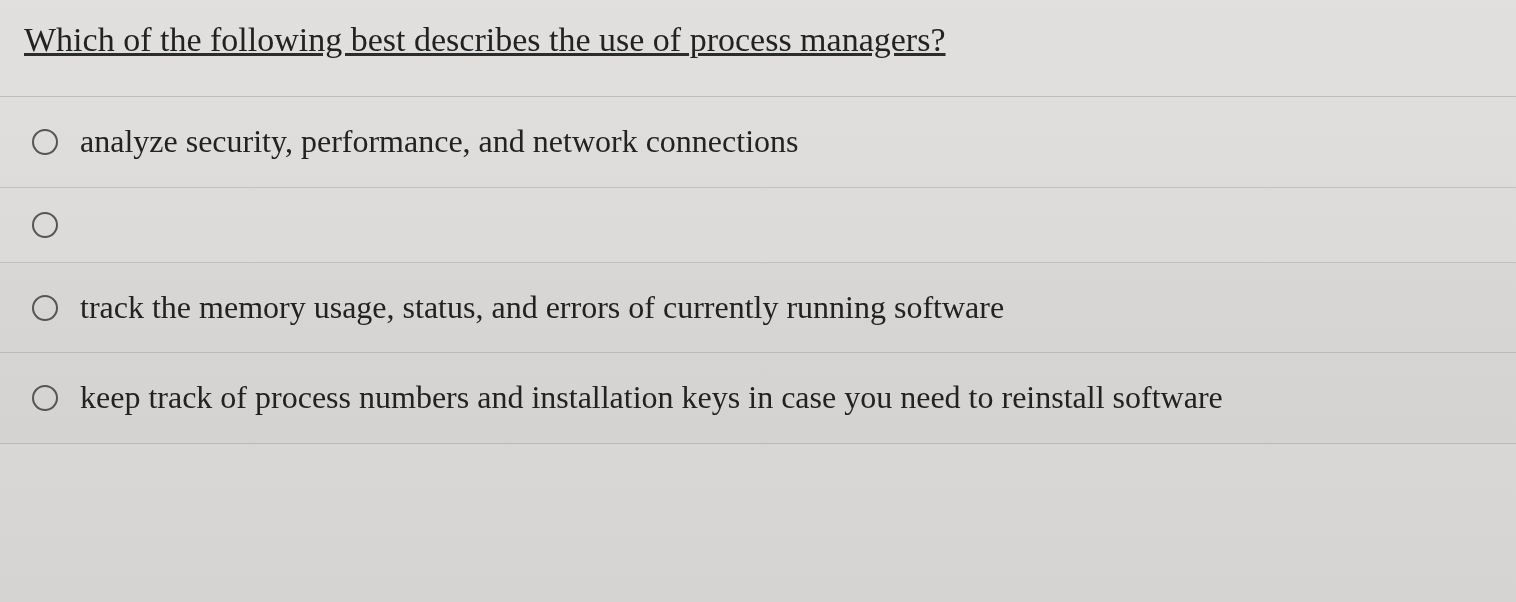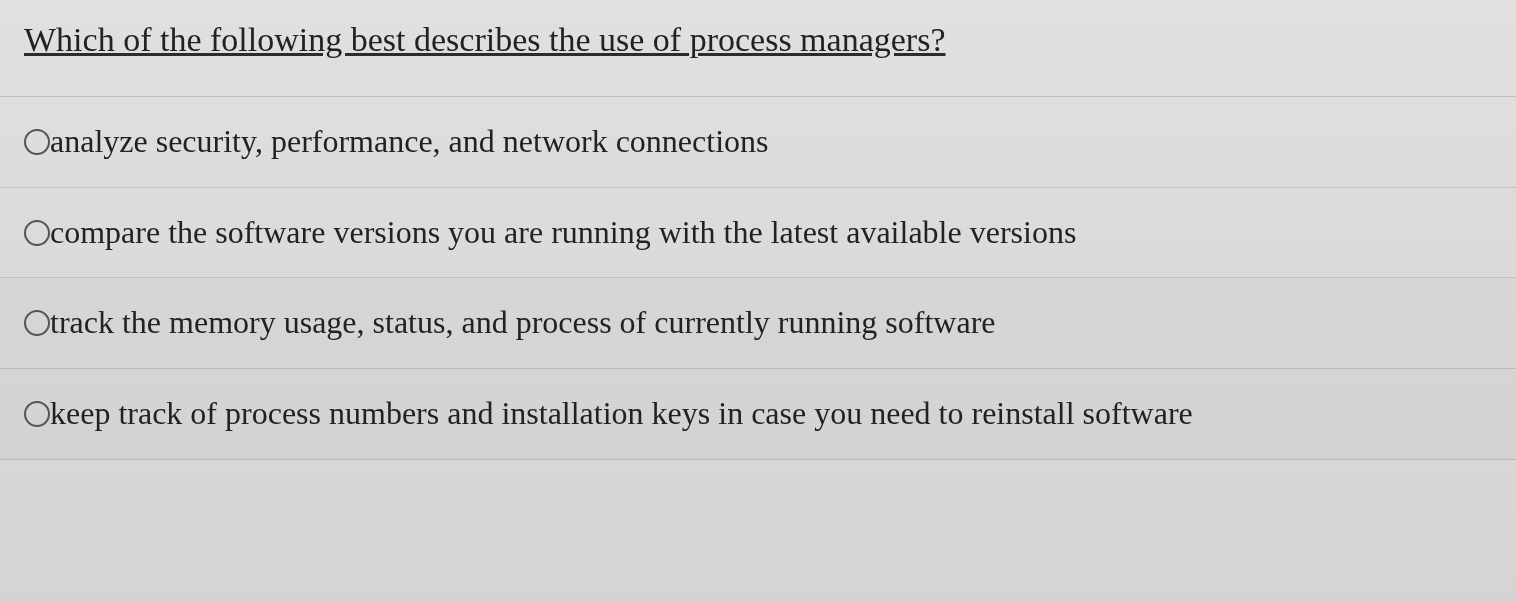--- a/index.html
+++ b/index.html
@@ -27,21 +27,22 @@
     padding-bottom: 34px;
     color: #222;
   }
   .options {
     border-top: 1px solid rgba(0,0,0,0.15);
   }
   .option-row {
     display: flex;
     align-items: center;
     border-bottom: 1px solid rgba(0,0,0,0.12);
-    padding: 24px 20px 24px 24px;
+    padding: 24px 20px 24px 32px;
+    gap: 22px;
   }
   .radio {
     flex: 0 0 auto;
     width: 26px;
     height: 26px;
     border: 2px solid #555;
     border-radius: 50%;
     background: transparent;
     display: inline-block;
     box-sizing: border-box;
@@ -67,26 +68,25 @@
 
   <div class="options">
 
     <div class="option-row">
       <span class="radio"></span>
       <span class="option-label">analyze security, performance, and network connections</span>
     </div>
 
     <div class="option-row">
       <span class="radio"></span>
-      <span class="option-label">compare the software versions you are running with the latest available versions</span>
     </div>
 
     <div class="option-row">
       <span class="radio"></span>
-      <span class="option-label">track the memory usage, status, and process of currently running software</span>
+      <span class="option-label">track the memory usage, status, and errors of currently running software</span>
     </div>
 
     <div class="option-row">
       <span class="radio"></span>
       <span class="option-label">keep track of process numbers and installation keys in case you need to reinstall software</span>
     </div>
 
   </div>
 </div>
 

